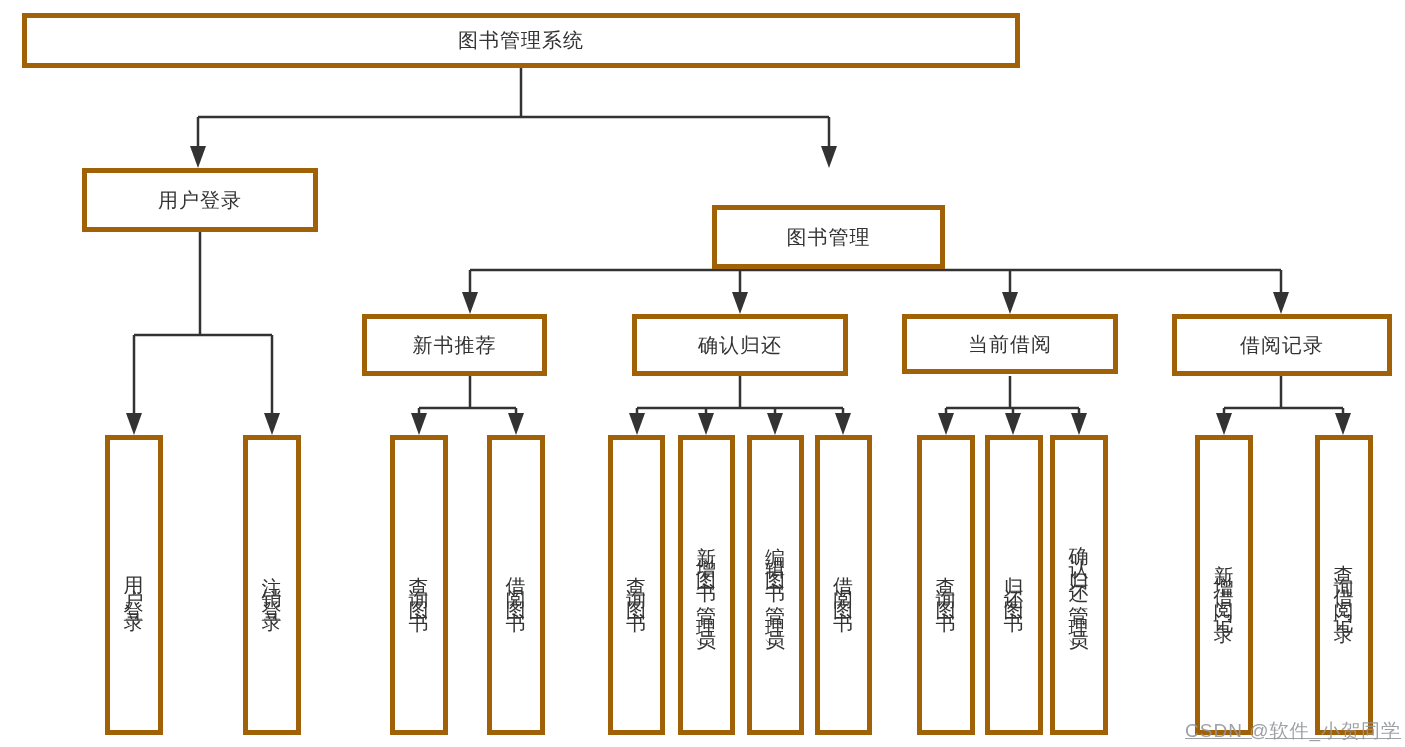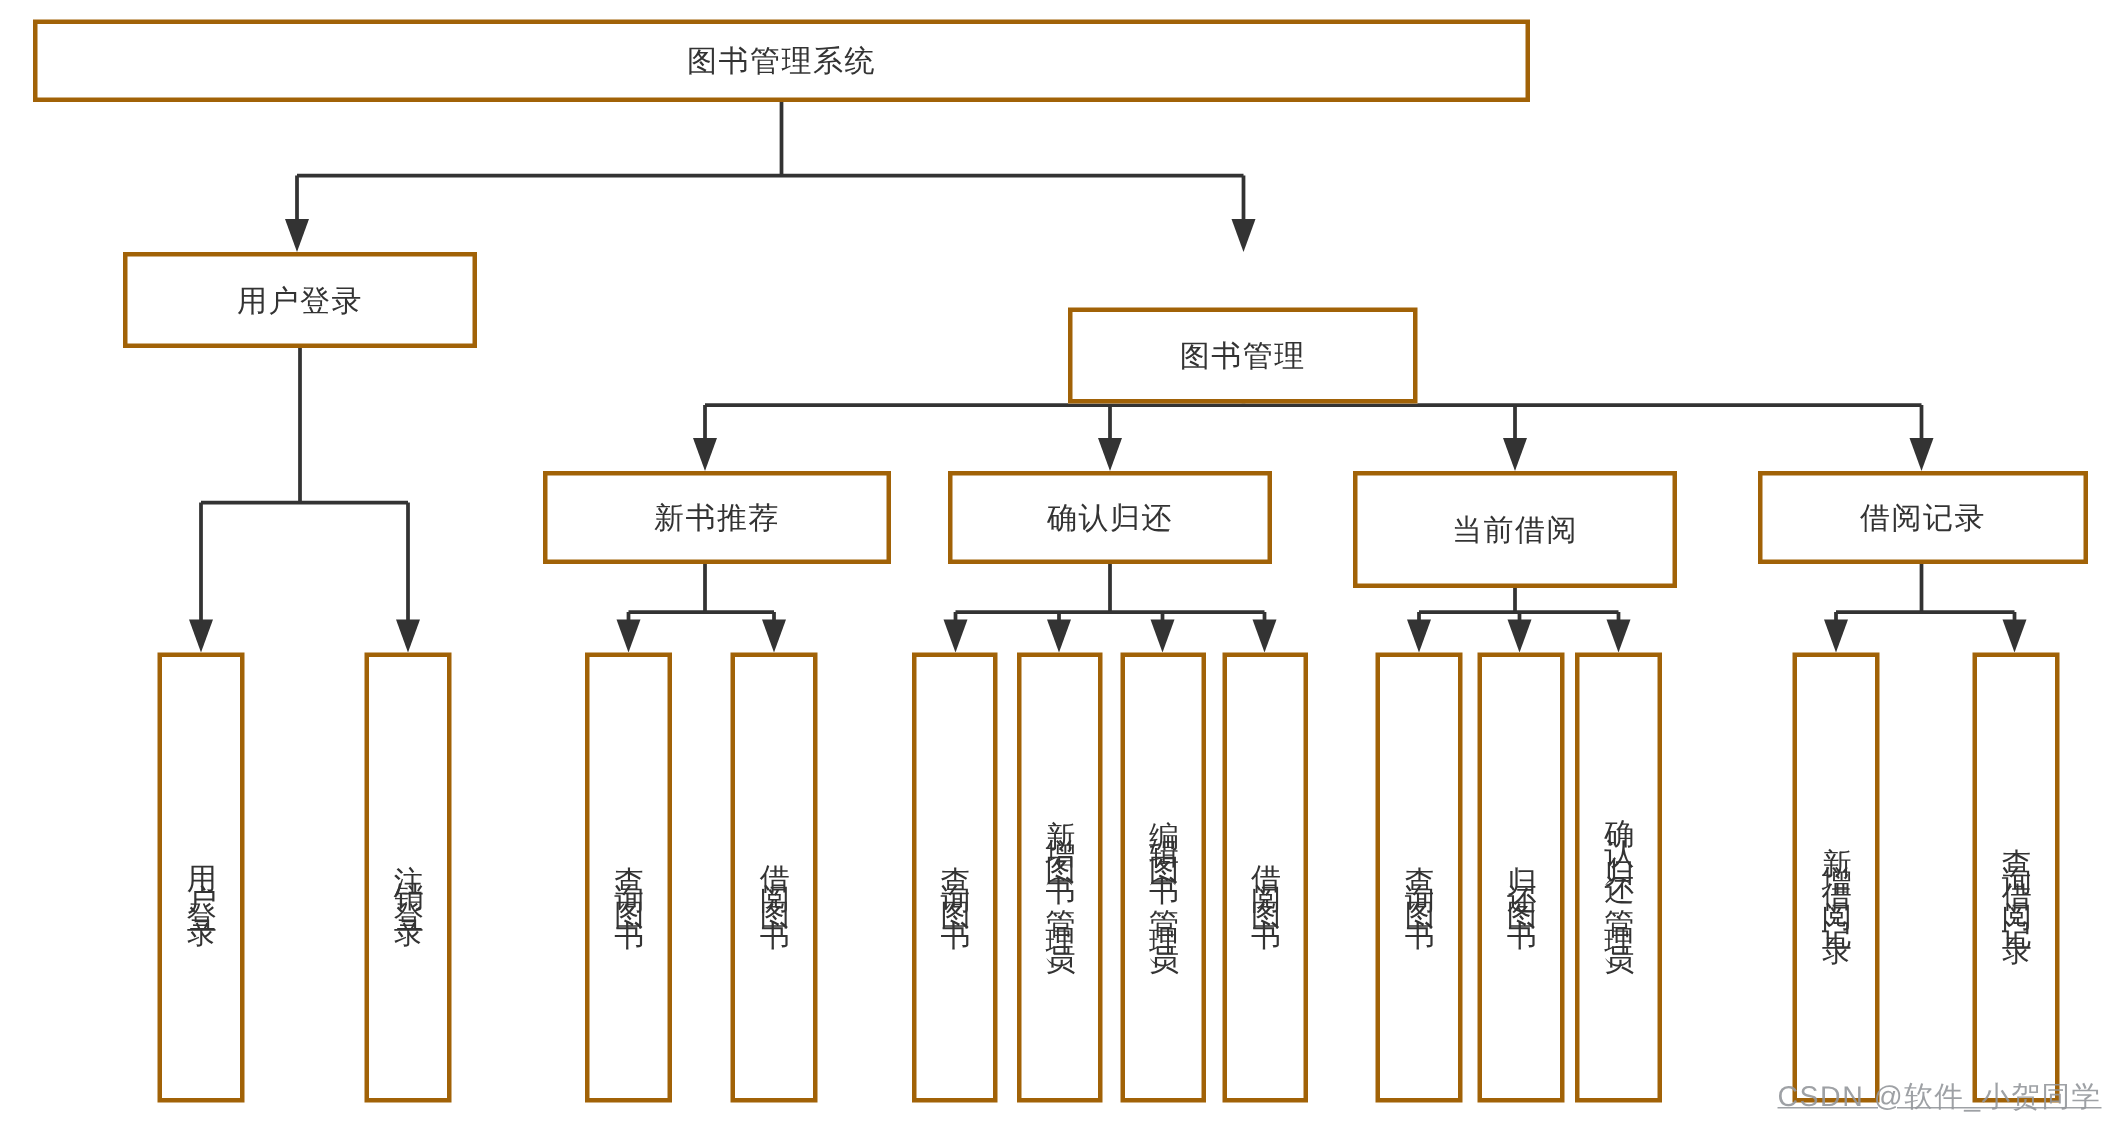--- a/index.html
+++ b/index.html
@@ -21,21 +21,21 @@
     left: 0;
     top: 0;
     width: 1405px;
     height: 747px;
     pointer-events: none;
   }
   .box {
     position: absolute;
     box-sizing: border-box;
     background: #ffffff;
-    border: 3px solid #a16207;
+    border: 5px solid #a16207;
     display: flex;
     align-items: center;
     justify-content: center;
     color: #333333;
   }
   .hbox {
     font-size: 20px;
     letter-spacing: 1px;
     white-space: nowrap;
   }
@@ -143,27 +143,27 @@
     <span>图书管理系统</span>
   </div>
 
   <div class="box hbox" style="left:82px; top:168px; width:236px; height:64px;">
     <span>用户登录</span>
   </div>
   <div class="box hbox" style="left:712px; top:168px; width:233px; height:64px;margin-top:37px;">
     <span>图书管理</span>
   </div>
 
-  <div class="box hbox" style="left:362px; top:314px; width:232px; height:62px;text-align:right;">
+  <div class="box hbox" style="left:362px; top:314px; width:185px; height:62px;text-align:right;">
     <span>新书推荐</span>
   </div>
   <div class="box hbox" style="left:632px; top:314px; width:216px; height:62px;">
     <span>确认归还</span>
   </div>
-  <div class="box hbox" style="left:902px; top:314px; width:216px; height:78px;">
+  <div class="box hbox" style="left:902px; top:314px; width:216px; height:60px;">
     <span>当前借阅</span>
   </div>
   <div class="box hbox" style="left:1172px; top:314px; width:220px; height:62px;">
     <span>借阅记录</span>
   </div>
 
   <div class="box vbox" style="left:105px; top:435px; width:58px; height:300px;">
     <span>用户登录</span>
   </div>
   <div class="box vbox" style="left:243px; top:435px; width:58px; height:300px;">

